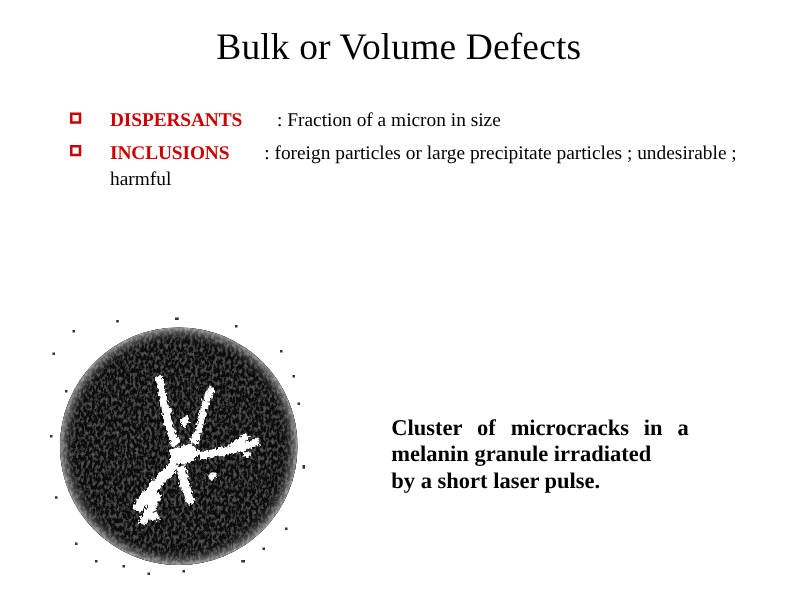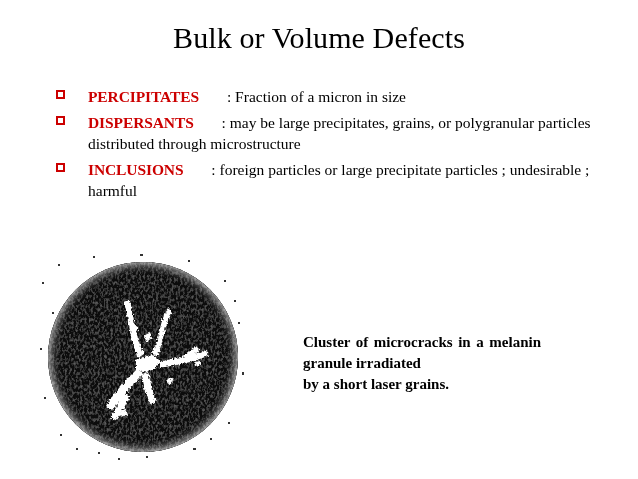--- a/index.html
+++ b/index.html
@@ -94,24 +94,24 @@
   }
   .speckle {
     position: absolute;
     inset: 0;
     pointer-events: none;
   }
 
   
   .caption {
     position: absolute;
-    left: 303px;
+    left: 313px;
     top: 332px;
     width: 238px;
-    font-size: 15px;
+    font-size: 18px;
     line-height: 21px;
     font-weight: bold;
     color: #000000;
     text-align: justify;
     text-justify: inter-word;
   }
   .caption .last-line {
     text-align: left;
   }
 </style>
@@ -119,27 +119,23 @@
 <body>
 
 <div class="slide">
 
   <div class="slide-title">Bulk or Volume Defects</div>
 
   <div class="bullet-list">
 
     <div class="bullet-item">
       <span class="bullet-marker"></span>
-      <span class="kw">PERCIPITATES</span><span class="rest"> : Fraction of a micron in size</span>
-    </div>
-
-    <div class="bullet-item">
-      <span class="bullet-marker"></span>
-      <span class="kw">DISPERSANTS</span><span class="rest"> : may be large precipitates, grains, or polygranular particles distributed through microstructure</span>
-    </div>
+      <span class="kw">DISPERSANTS</span><span class="rest"> : Fraction of a micron in size</span>
+    </div>
+
 
     <div class="bullet-item">
       <span class="bullet-marker"></span>
       <span class="kw">INCLUSIONS</span><span class="rest"> : foreign particles or large precipitate particles ; undesirable ; harmful</span>
     </div>
 
 
   </div>
 
   <div class="figure">
@@ -224,16 +220,16 @@
         </g>
 
         <rect x="0" y="0" width="190" height="190" fill="url(#edgeFade)"></rect>
       </svg>
     </div>
   </div>
 
   <div class="caption">
     <span>Cluster of microcracks in a</span>
     <span>melanin granule irradiated</span>
-    <div class="last-line">by a short laser grains.</div>
+    <div class="last-line">by a short laser pulse.</div>
   </div>
 
 </div>
 
 </body></html>

